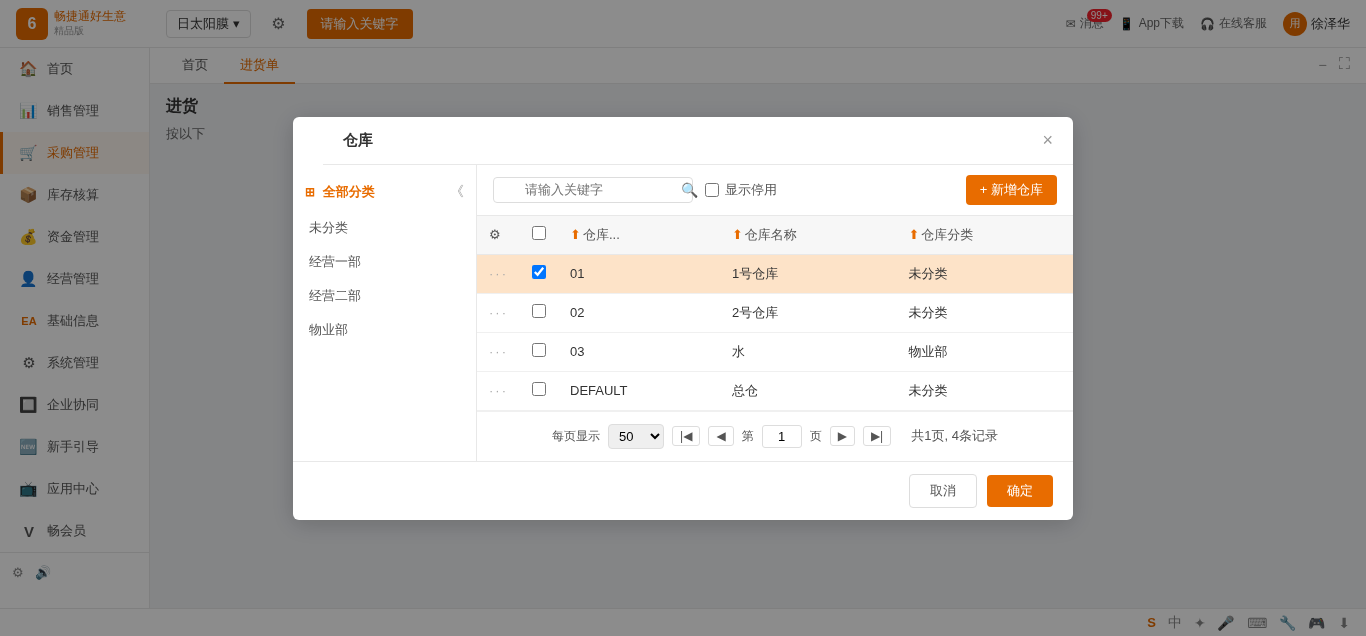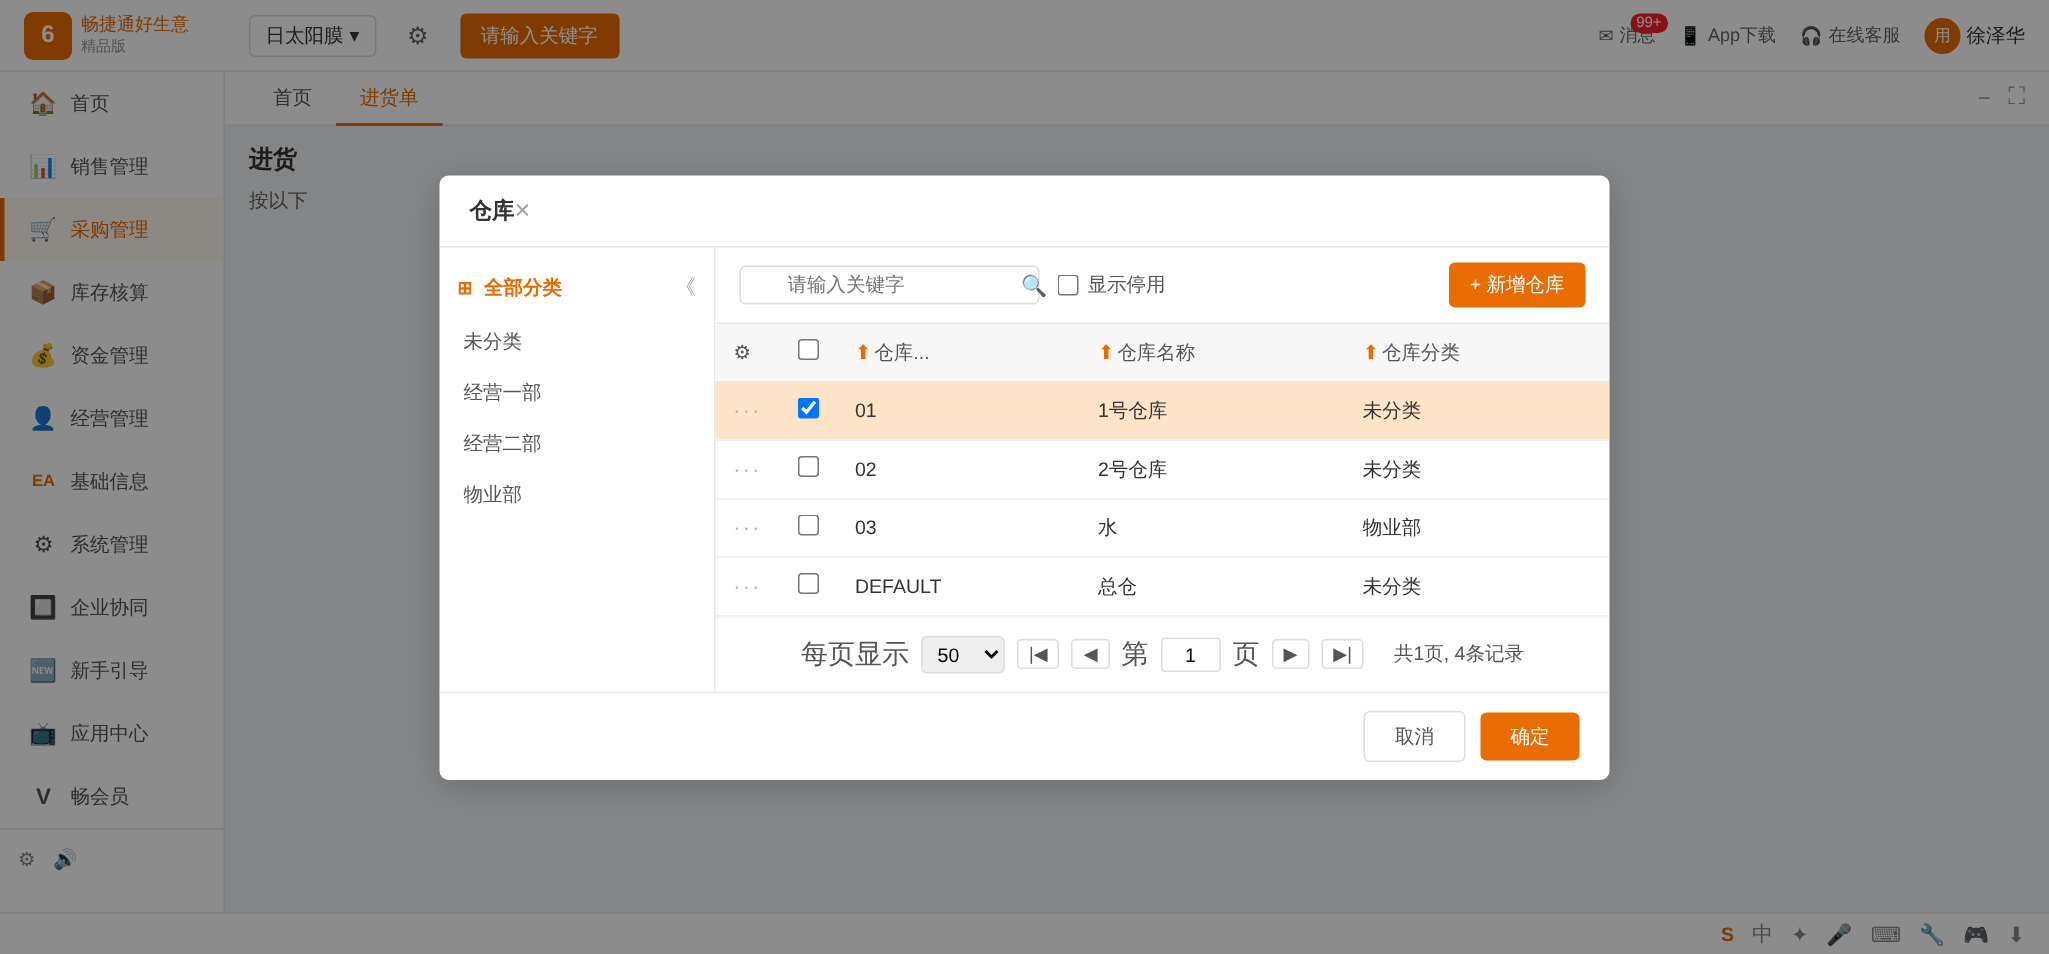--- a/index.html
+++ b/index.html
@@ -159,22 +159,24 @@
       width: 780px;
       max-height: 580px;
       box-shadow: 0 4px 24px rgba(0,0,0,0.18);
       display: flex;
       flex-direction: column;
       overflow: hidden;
     }
     .modal-header {
       display: flex;
       align-items: center;
+      justify-content: space-between;
       padding: 14px 20px;
       border-bottom: 1px solid #e8e8e8;
+      margin-left: 30px;
     }
     .modal-title { font-size: 15px; font-weight: bold; color: #333; }
     .modal-close {
       cursor: pointer;
       font-size: 18px;
       color: #999;
       background: none;
       border: none;
       line-height: 1;
     }
@@ -298,21 +300,21 @@
     .modal-pagination {
       padding: 12px 16px;
       display: flex;
       align-items: center;
       justify-content: center;
       gap: 8px;
       border-top: 1px solid #f0f0f0;
       font-size: 13px;
       color: #555;
     }
-    .page-label { font-size: 18px; color: #555; }
+    .page-label { font-size: 12px; color: #555; }
     .per-page-select {
       border: 1px solid #ddd;
       border-radius: 4px;
       padding: 3px 6px;
       font-size: 13px;
     }
     .page-nav-btn {
       background: none;
       border: 1px solid #ddd;
       border-radius: 3px;

